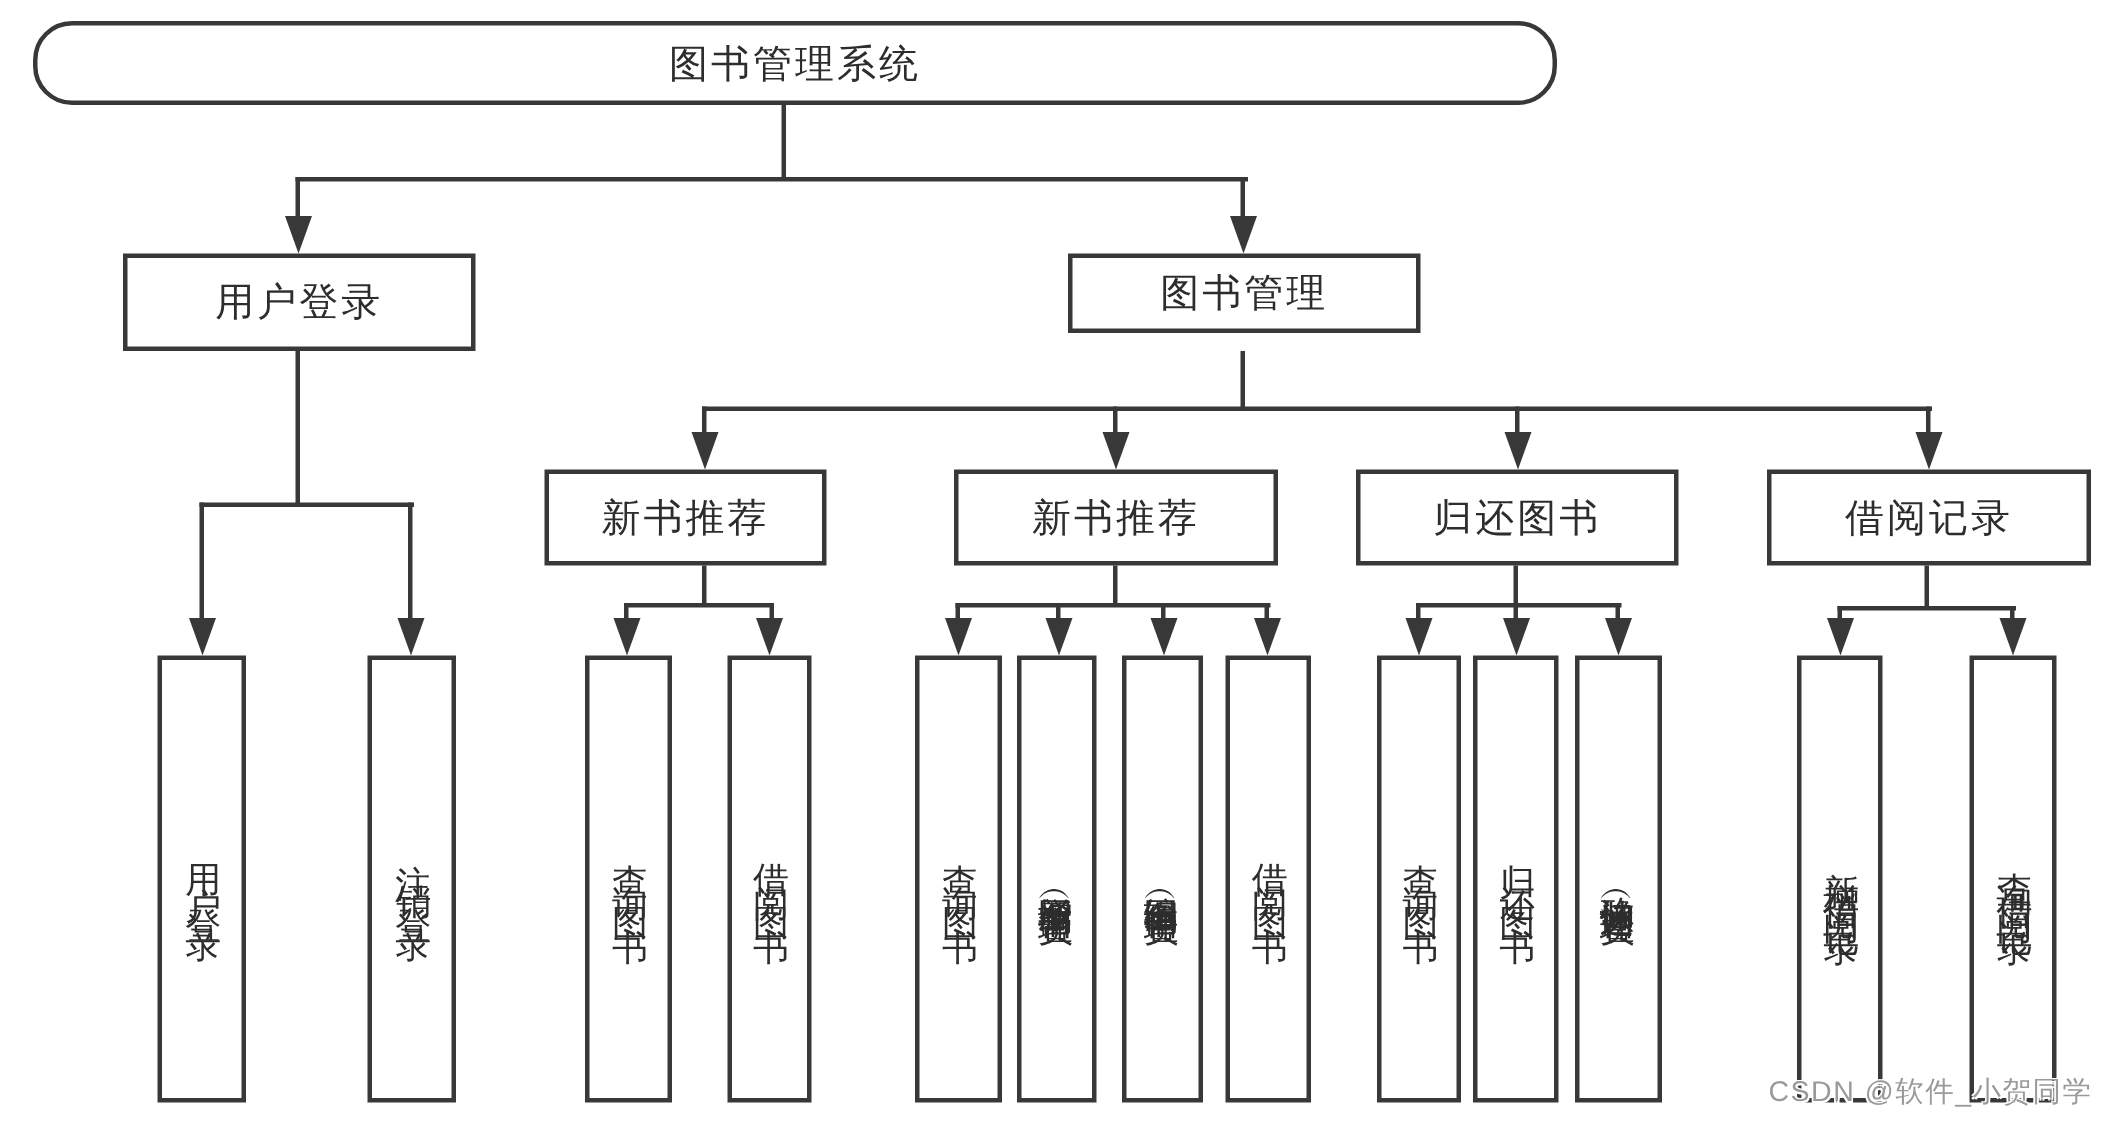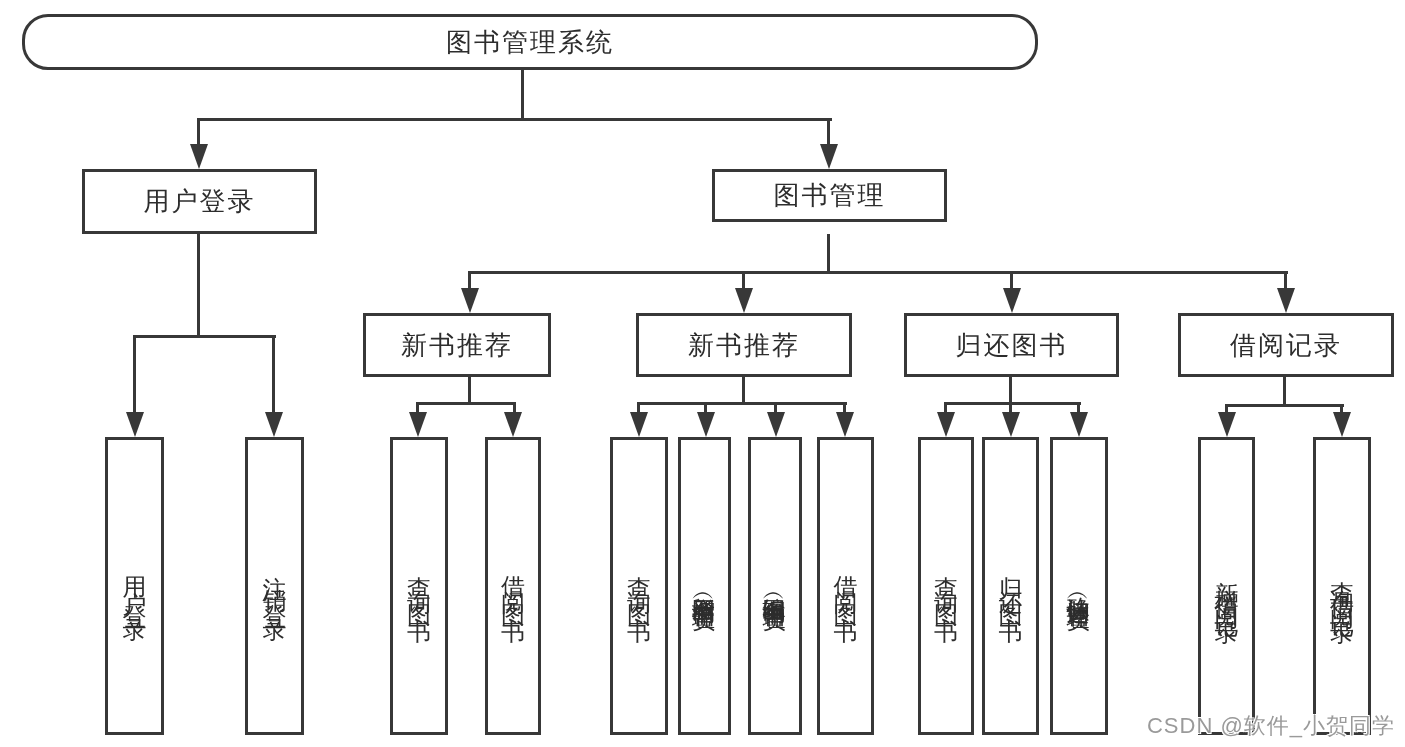--- a/index.html
+++ b/index.html
@@ -17,21 +17,21 @@
   .v6 span{font-size:24px;letter-spacing:0.34em;}
   .v9 span{font-size:23px;letter-spacing:0.07em;}
   .vl{position:absolute;width:3px;background:#383838;}
   .hl{position:absolute;height:3px;background:#383838;}
   .arr{
     position:absolute;width:0;height:0;
     border-left:9px solid transparent;border-right:9px solid transparent;
     border-top:25px solid #383838;
   }
   .watermark{
-    position:absolute;right:10px;bottom:6px;font-size:22px;letter-spacing:1px;
+    position:absolute;right:10px;bottom:6px;font-size:19px;letter-spacing:1px;
     color:#9a9a9a;
     text-shadow:-1px -1px 0 #fff,1px -1px 0 #fff,-1px 1px 0 #fff,1px 1px 0 #fff;
     z-index:5;white-space:nowrap;
   }
 </style>
 </head>
 <body>
 
 <div id="canvas">
 

